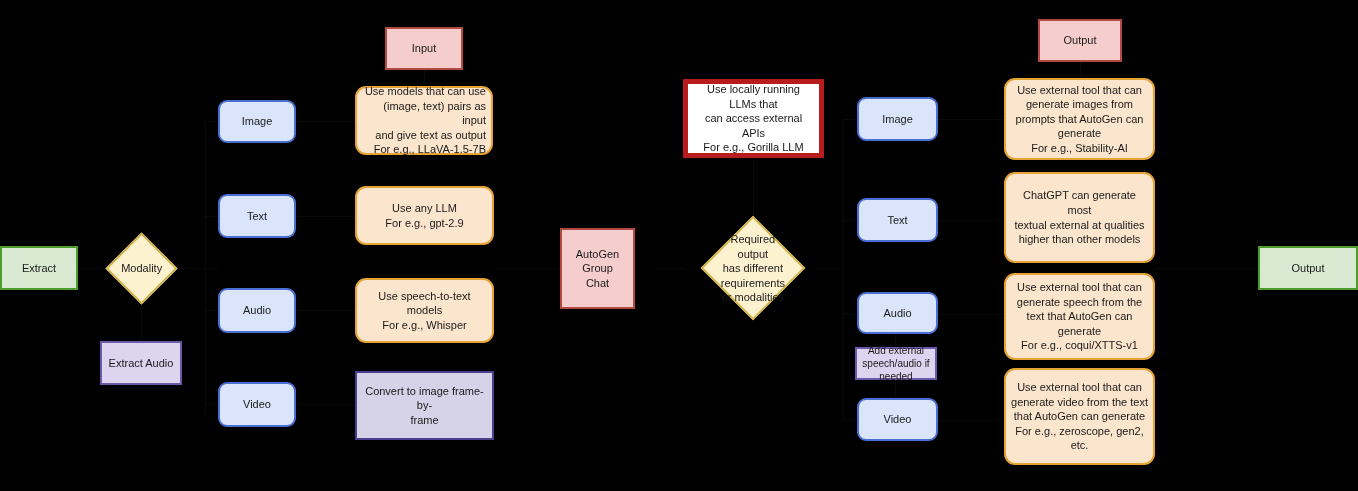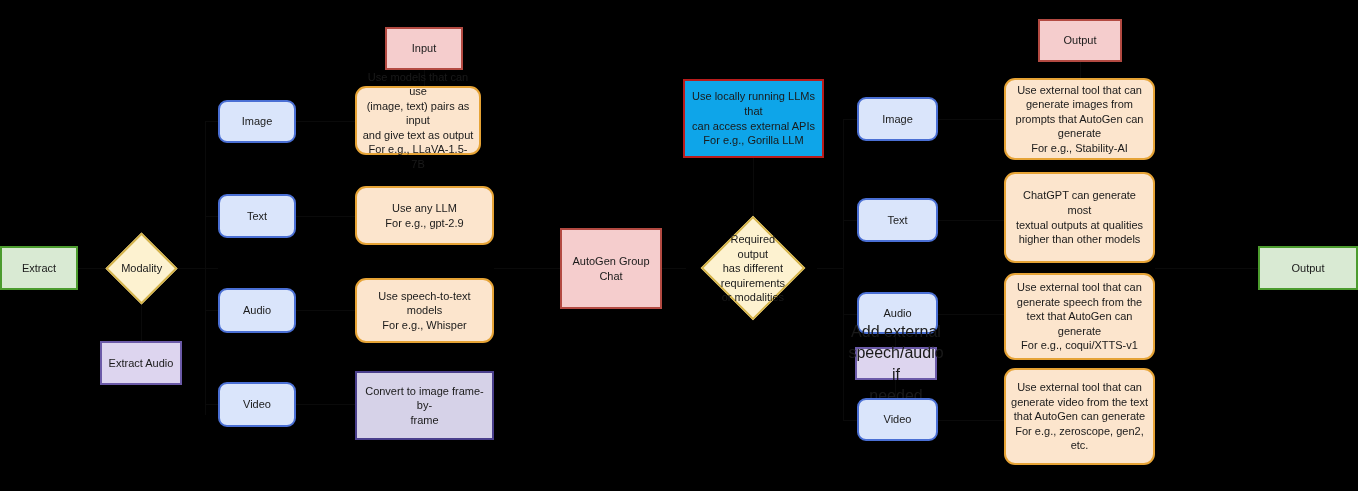--- a/index.html
+++ b/index.html
@@ -37,22 +37,22 @@
     background: #fdf2d0;
     border: 2px solid #d4b34a;
     transform: rotate(45deg);
   }
   .n-yellow-diamond > .dtext {
     transform: rotate(-45deg);
     display: block;
     width: 104px;
   }
   .n-purple {
-    background: #0ea5e9;
-    border: 2px solid #b91c1c;
+    background: #ffffff;
+    border: 5px solid #b91c1c;
   }
   .n-blue {
     background: #dae5fb;
     border: 2px solid #4a6fd4;
     border-radius: 9px;
   }
   .n-orange {
     background: #fce5cd;
     border: 2px solid #e6a335;
     border-radius: 11px;
@@ -144,40 +144,40 @@
     <span>Audio</span>
   </div>
   <div class="node n-blue" style="left:218px; top:382px; width:78px; height:45px;">
     <span>Video</span>
   </div>
 
   <div class="node n-pink" style="left:385px; top:27px; width:78px; height:43px;">
     <span>Input</span>
   </div>
 
-  <div class="node n-orange" style="left:355px; top:86px; width:126px; height:69px;">
+  <div class="node n-orange" style="left:355px; top:86px; width:138px; height:69px;text-align:right;">
     <span>Use models that can use
 (image, text) pairs as input
 and give text as output
 For e.g., LLaVA-1.5-7B</span>
   </div>
   <div class="node n-orange" style="left:355px; top:186px; width:139px; height:59px;">
     <span>Use any LLM
 For e.g., gpt-2.9</span>
   </div>
   <div class="node n-purple-light" style="left:355px; top:371px; width:139px; height:69px;">
     <span>Convert to image frame-by-
 frame</span>
   </div>
   <div class="node n-orange" style="left:355px; top:278px; width:139px; height:65px;">
     <span>Use speech-to-text models
 For e.g., Whisper</span>
   </div>
 
-  <div class="node n-pink" style="left:560px; top:228px; width:102px; height:81px;">
+  <div class="node n-pink" style="left:560px; top:228px; width:75px; height:81px;">
     <span>AutoGen Group
 Chat</span>
   </div>
 
   <div class="node n-purple" style="left:683px; top:79px; width:141px; height:79px;">
     <span>Use locally running LLMs that
 can access external APIs
 For e.g., Gorilla LLM</span>
   </div>
 
@@ -190,21 +190,21 @@
 
   <div class="node n-blue" style="left:857px; top:97px; width:81px; height:44px;">
     <span>Image</span>
   </div>
   <div class="node n-blue" style="left:857px; top:198px; width:81px; height:44px;">
     <span>Text</span>
   </div>
   <div class="node n-blue" style="left:857px; top:292px; width:81px; height:42px;">
     <span>Audio</span>
   </div>
-  <div class="node n-purple-soft" style="left:855px; top:347px; width:82px; height:33px; font-size:16px;">
+  <div class="node n-purple-soft" style="left:855px; top:347px; width:82px; height:33px; font-size:10px;">
     <span>Add external
 speech/audio if
 needed</span>
   </div>
   <div class="node n-blue" style="left:857px; top:398px; width:81px; height:43px;">
     <span>Video</span>
   </div>
 
   <div class="node n-pink" style="left:1038px; top:19px; width:84px; height:43px;">
     <span>Output</span>
@@ -212,21 +212,21 @@
 
   <div class="node n-orange" style="left:1004px; top:78px; width:151px; height:82px;">
     <span>Use external tool that can
 generate images from
 prompts that AutoGen can
 generate
 For e.g., Stability-AI</span>
   </div>
   <div class="node n-orange" style="left:1004px; top:172px; width:151px; height:91px;">
     <span>ChatGPT can generate most
-textual outputs at qualities
+textual external at qualities
 higher than other models</span>
   </div>
   <div class="node n-orange" style="left:1004px; top:273px; width:151px; height:87px;">
     <span>Use external tool that can
 generate speech from the
 text that AutoGen can
 generate
 For e.g., coqui/XTTS-v1</span>
   </div>
   <div class="node n-orange" style="left:1004px; top:368px; width:151px; height:97px;">

